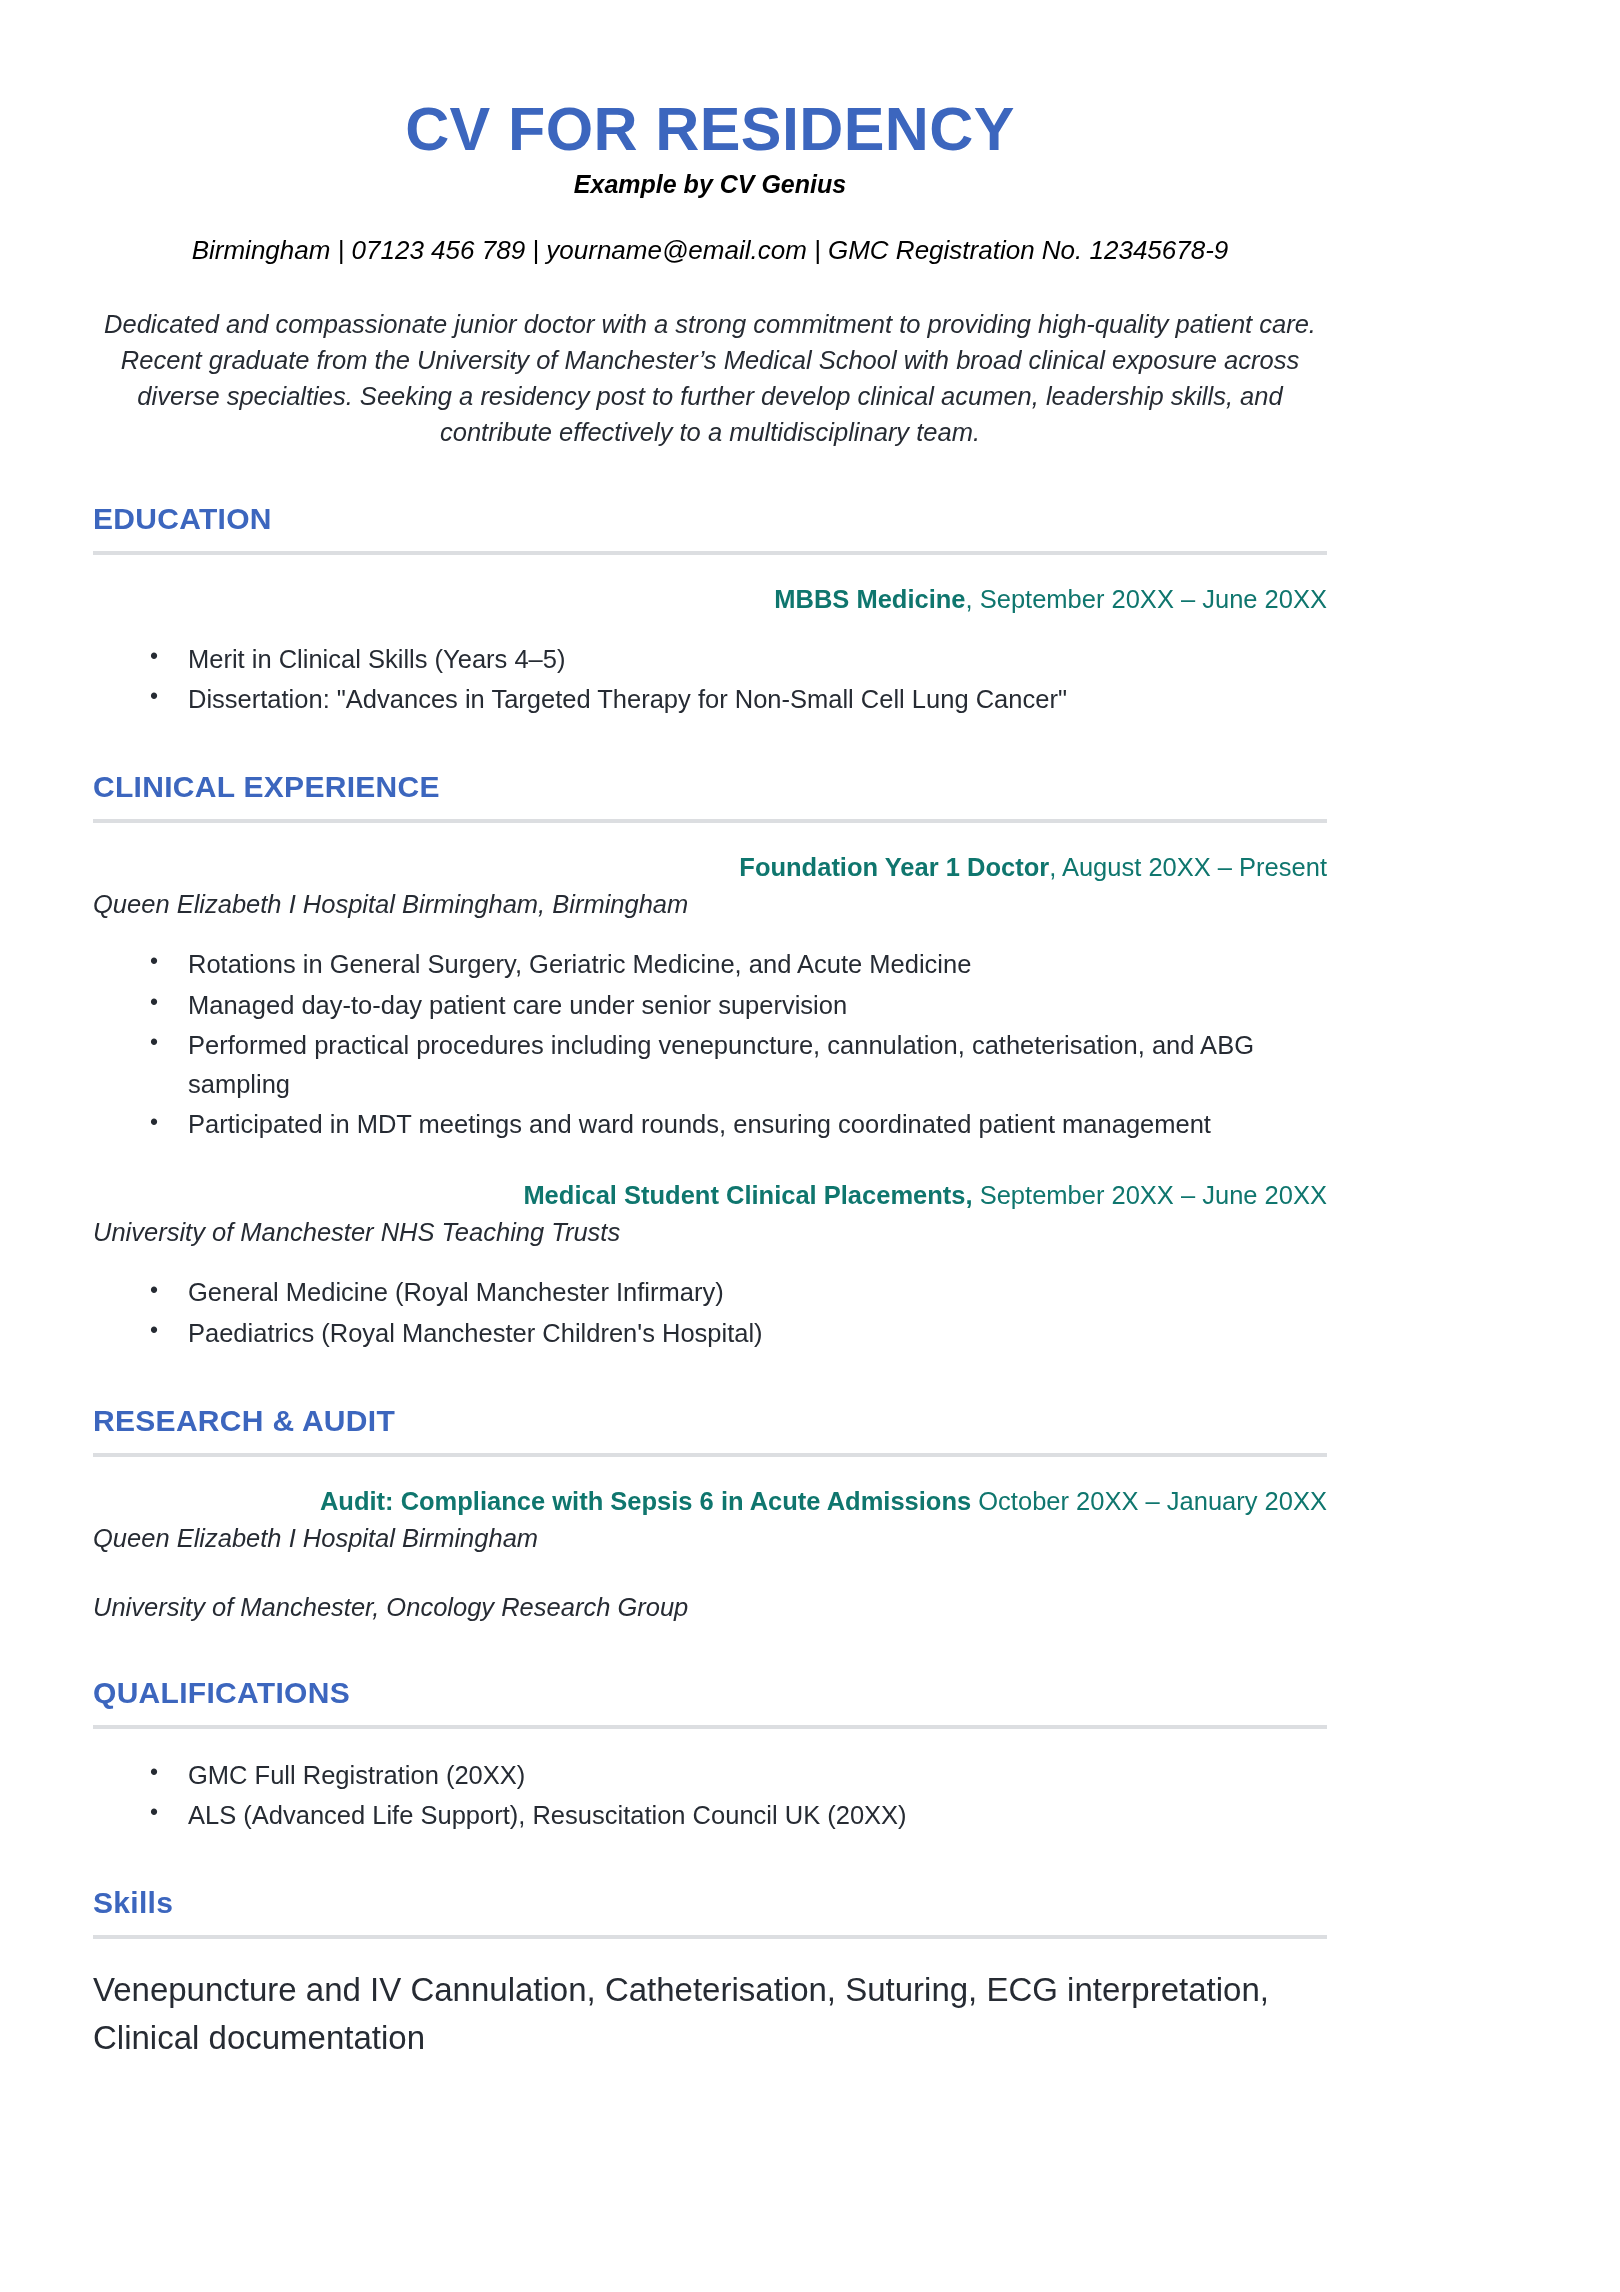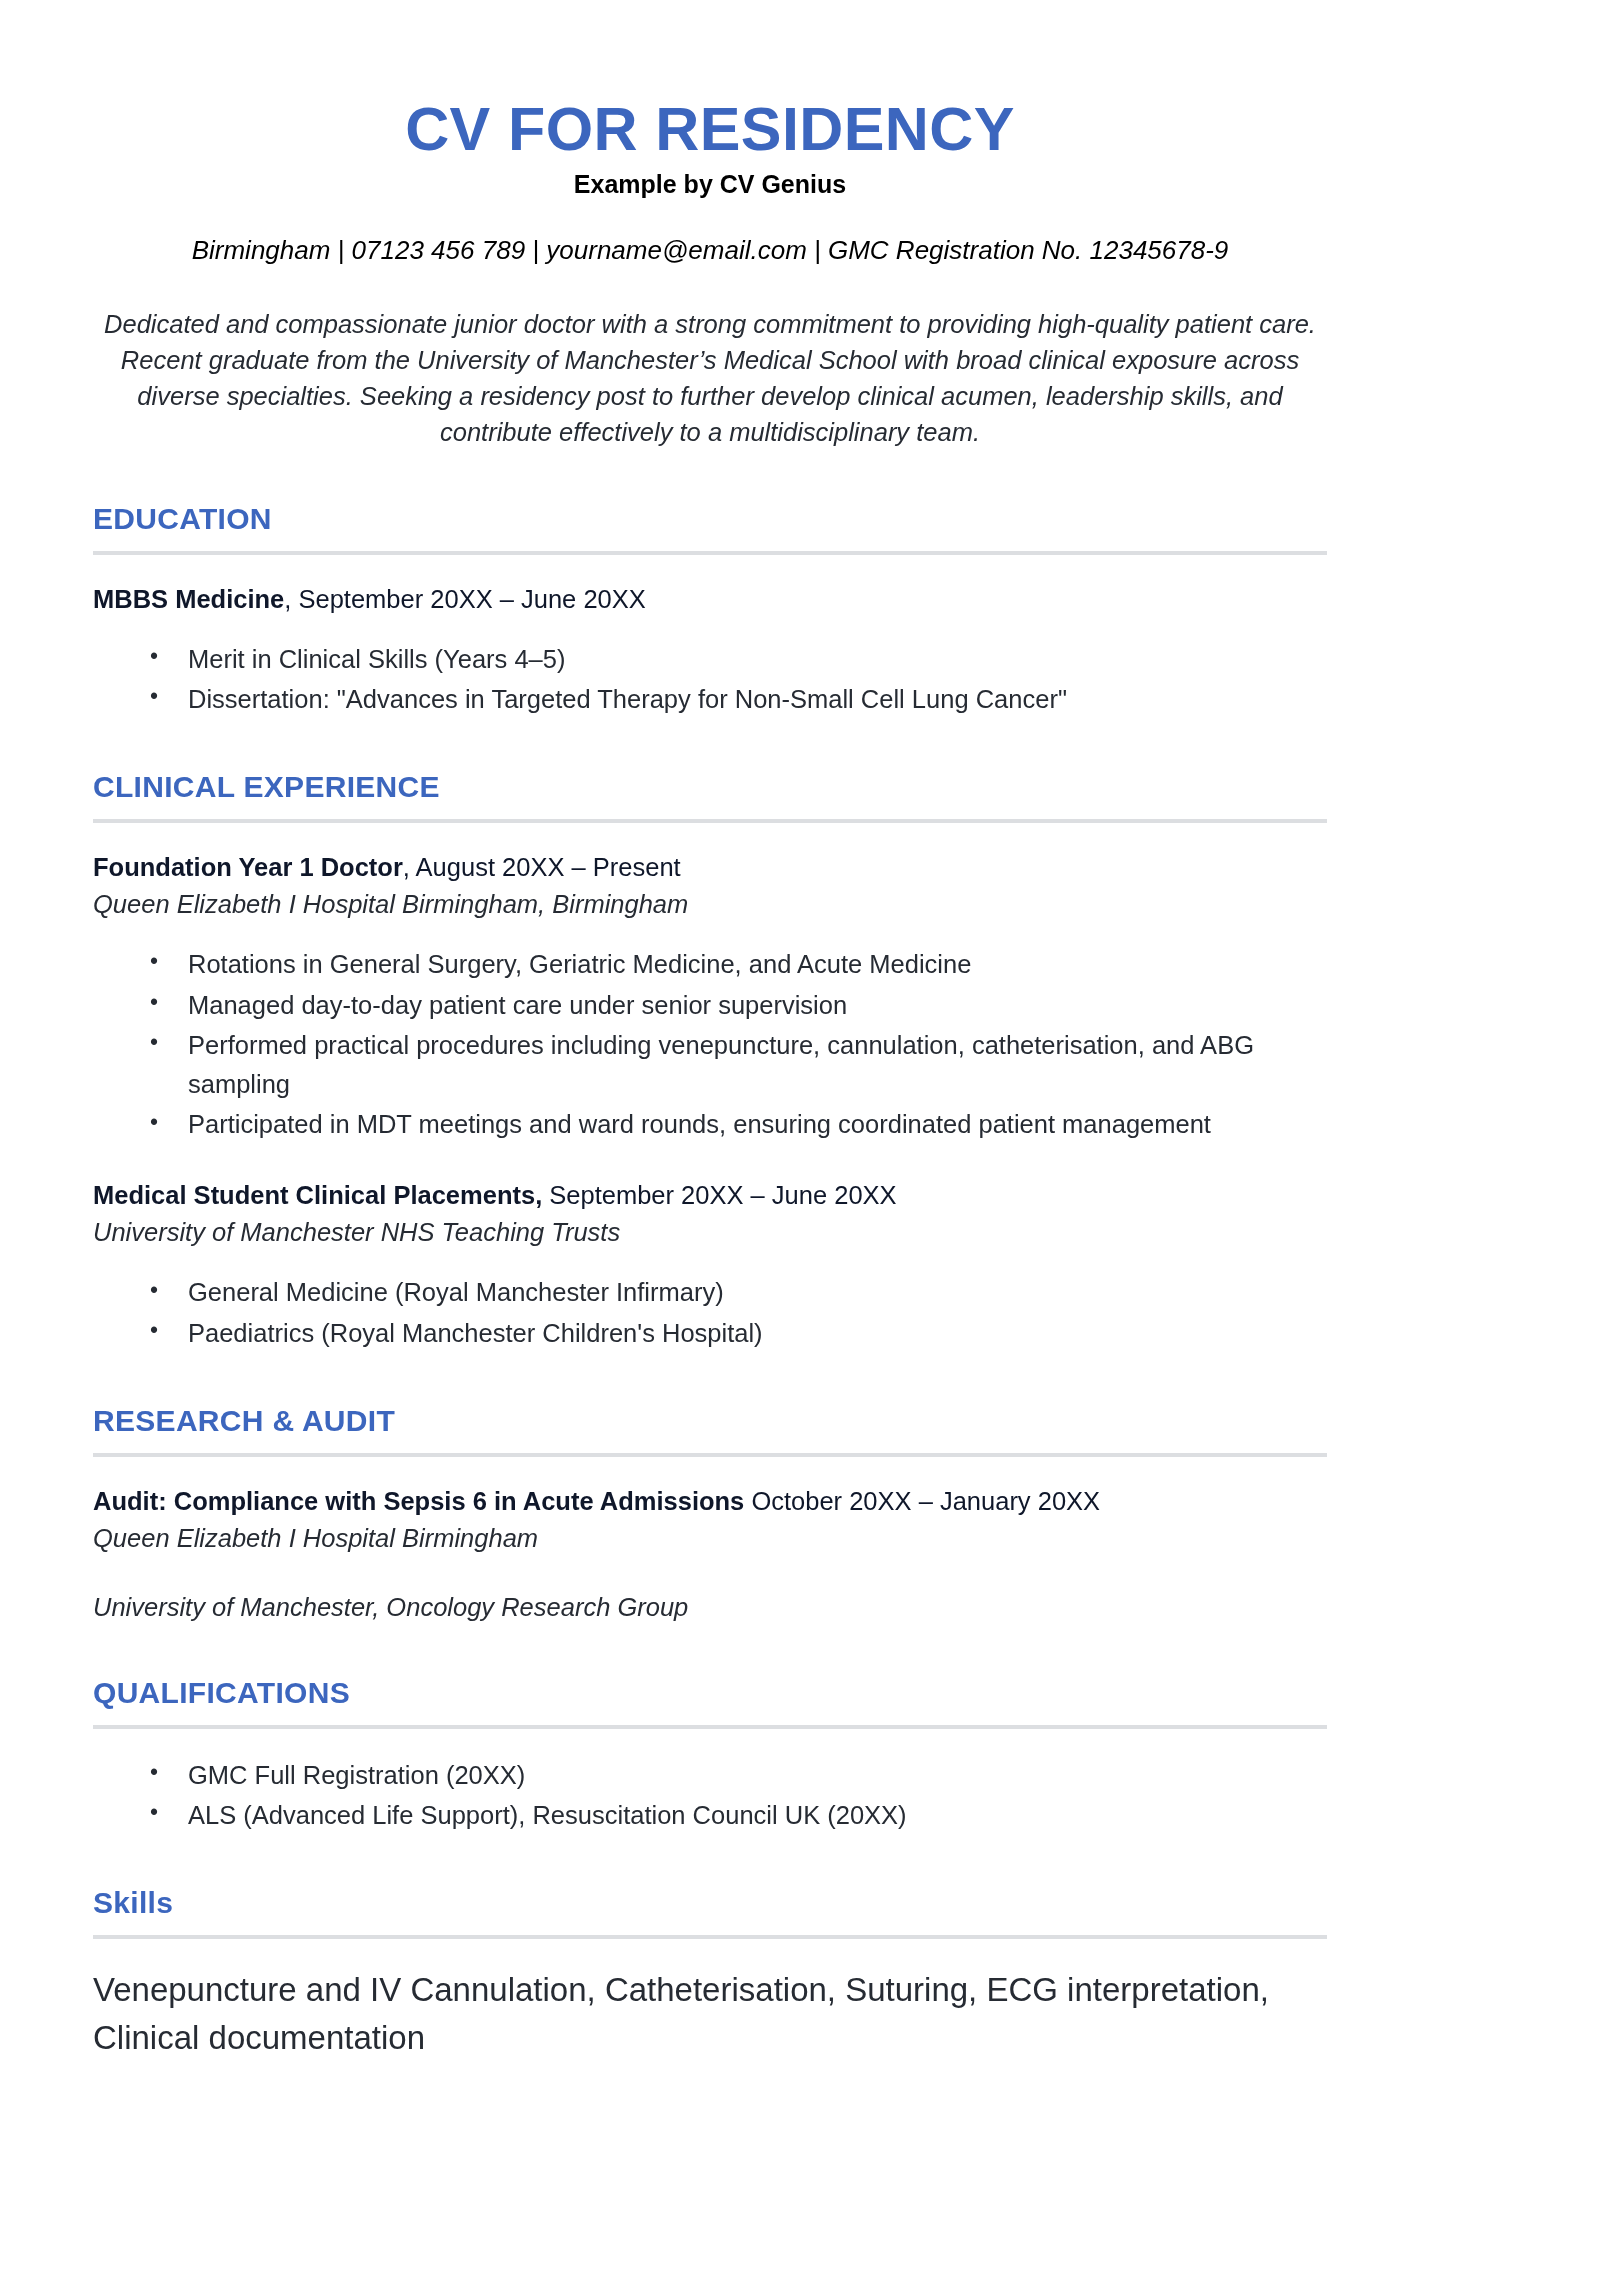--- a/index.html
+++ b/index.html
@@ -31,20 +31,21 @@
     color: #3c66be;
     letter-spacing: 0.4px;
     margin: 0;
     padding-top: 97px;
     line-height: 1.05;
   }
   .doc-subtitle {
     text-align: center;
     font-size: 25px;
     font-weight: bold;
+    font-style: italic;
     color: #000000;
     margin: 7.2px 0 0 0;
     line-height: 1.3;
   }
   .contact-line {
     text-align: center;
     font-size: 26px;
     color: #000000;
     margin: 32px 0 0 0;
     line-height: 1.35;
@@ -86,21 +87,22 @@
 
   .entry {
     margin-bottom: 9px;
   }
   .entry + .entry {
     margin-top: 34px;
   }
   .entry-title {
     font-size: 25.5px;
     line-height: 1.38;
-    color: #0f172a;
+    color: #0f766e;
+    text-align: right;
   }
   .entry-title .bold {
     font-weight: bold;
   }
   .entry-org {
     font-size: 25.5px;
     font-style: italic;
     color: #262b33;
     line-height: 1.38;
     margin-top: 1.8px;

